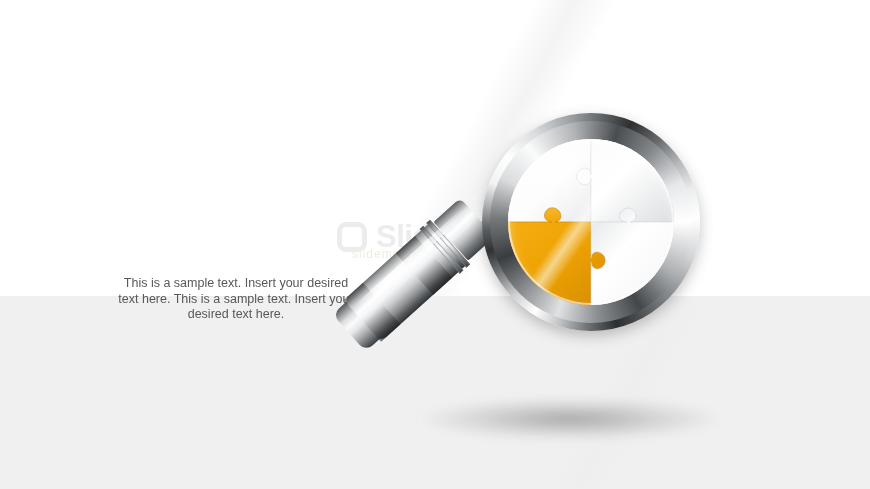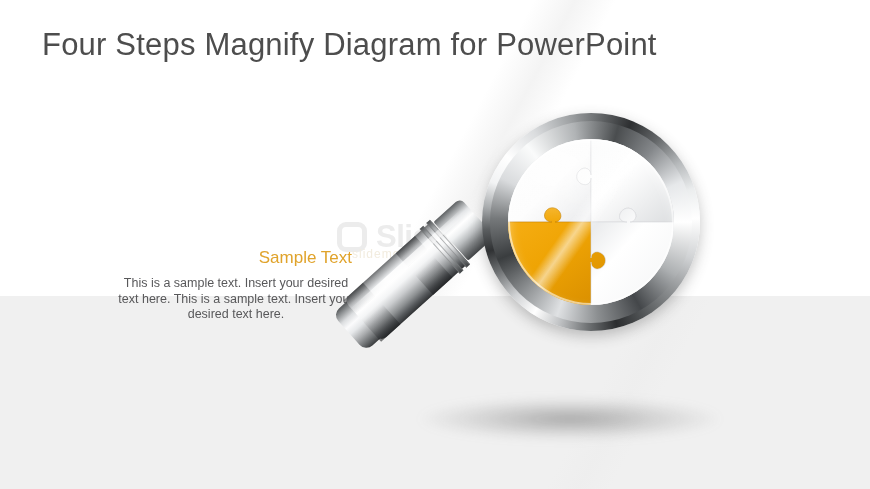--- a/index.html
+++ b/index.html
@@ -207,29 +207,27 @@
 </head>
 <body>
 
 <div id="slide">
 
   <div class="bg-top"></div>
   <div class="bg-bottom"></div>
   <div class="bg-sheen"></div>
   <div class="bg-sheen2"></div>
 
-  <div class="title">Four Steps Magnify Diagram for PowerPoint</div>
 
   <div class="watermark">
     <div class="wm-mark"></div>
     <div class="wm-text">SlideModel</div>
   </div>
   <div class="wm-url">slidemodel.com</div>
 
-  <div class="sample-head">Sample Text</div>
   <div class="sample-body">This is a sample text. Insert your desired text here. This is a sample text. Insert your desired text here.</div>
 
   <div class="magnifier">
 
     <div class="ground-shadow"></div>
 
     <div class="handle">
       <div class="handle-cap"></div>
       <div class="handle-body"></div>
       <div class="handle-band hb1"></div>

